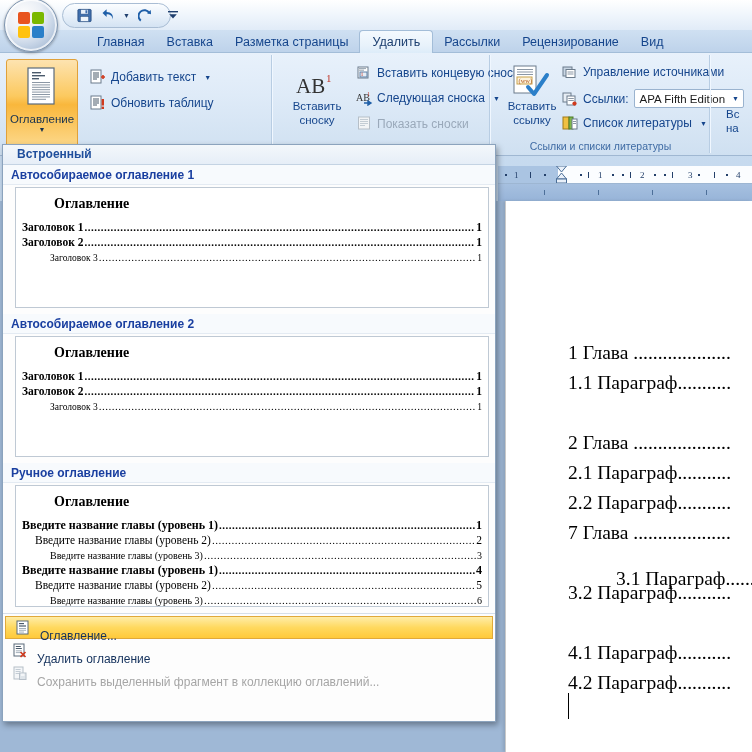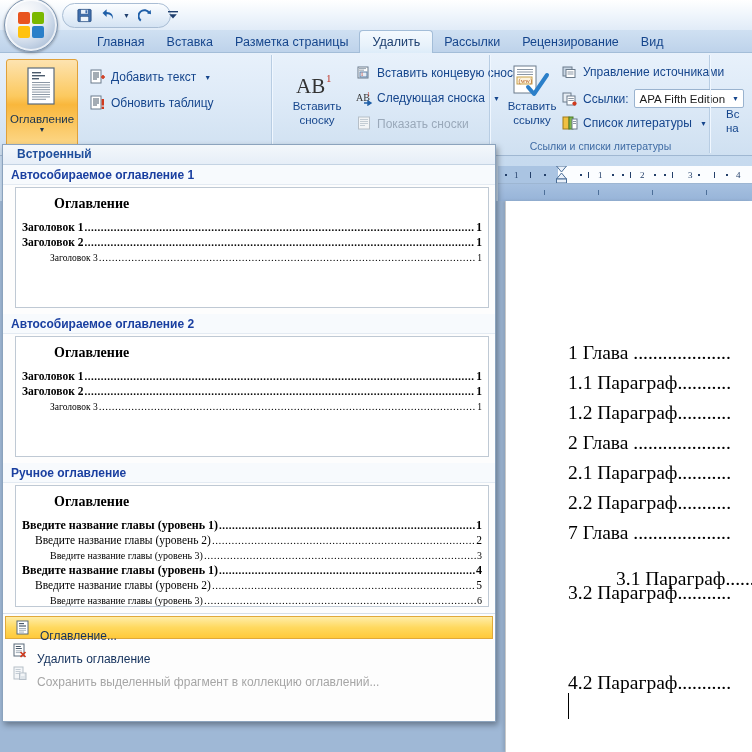--- a/index.html
+++ b/index.html
@@ -540,27 +540,27 @@
   </div>
 
   <div class="vruler">
     <span style="top:34px;">5</span>
   </div>
 
   <div class="docarea">
     <div class="page">
       <div class="toc-line" style="top:141px;">1 Глава ....................</div>
       <div class="toc-line" style="top:171px;font-family:Liberation Serif, serif;">1.1 Параграф...........</div>
-      <div class="toc-line" style="top:201px;">1.2 Параграф...........</div>
       <div class="toc-line" style="top:231px;">2 Глава ....................</div>
       <div class="toc-line" style="top:261px;">2.1 Параграф...........</div>
       <div class="toc-line" style="top:291px;text-align:right;">2.2 Параграф...........</div>
       <div class="toc-line" style="top:321px;">7 Глава ....................</div>
       <div class="toc-line" style="top:367px;margin-left:48px;">3.1 Параграф...........</div>
       <div class="toc-line" style="top:381px;">3.2 Параграф...........</div>
+      <div class="toc-line" style="top:441px;">4.1 Параграф...........</div>
       <div class="toc-line" style="top:471px;">4.2 Параграф...........</div>
       <div class="caret-bar" style="top:492px;"></div>
     </div>
   </div>
 
   <div class="gallery">
 
     <div class="gal-header">Встроенный</div>
 
     <div class="gal-section">Автособираемое оглавление 1</div>

